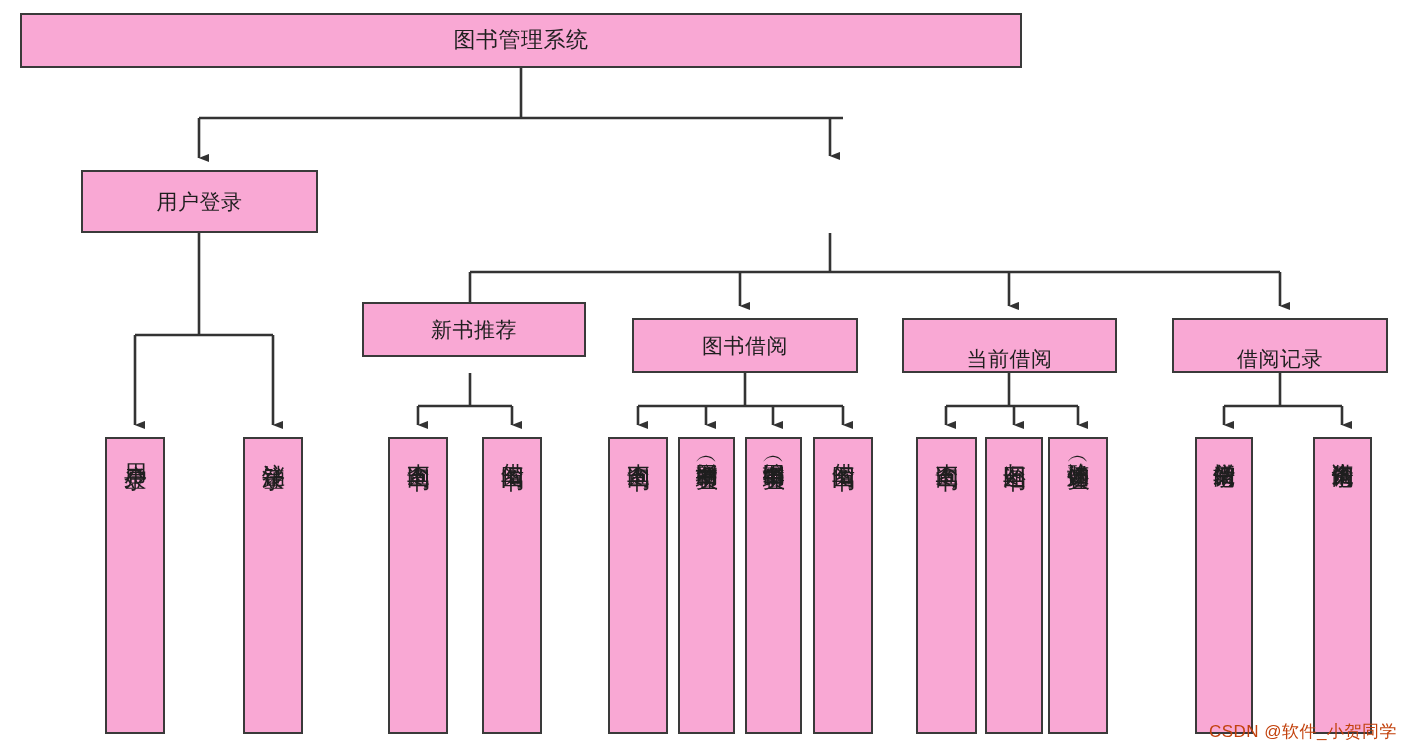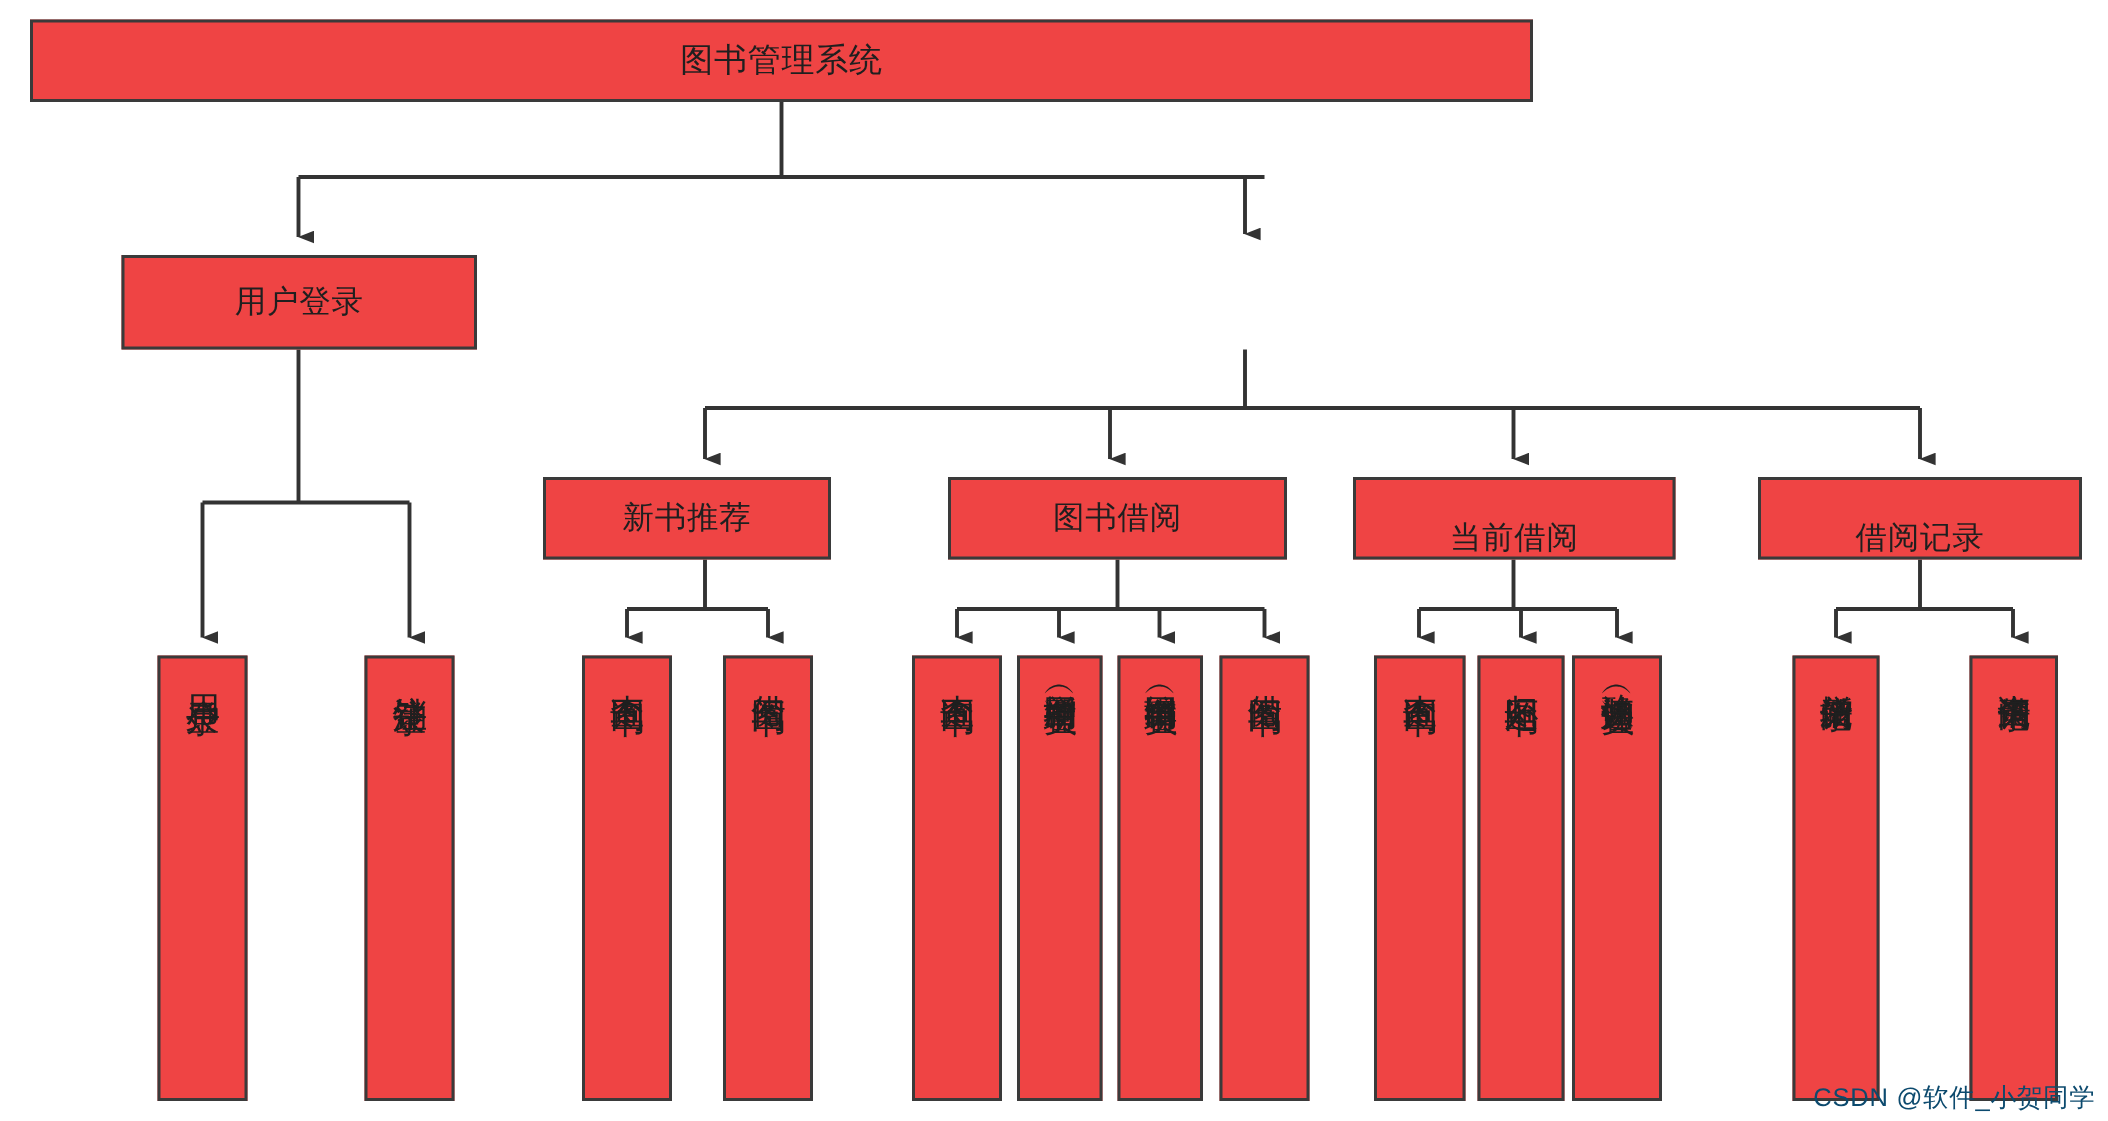--- a/index.html
+++ b/index.html
@@ -1,30 +1,30 @@
 <!DOCTYPE html>
 <html><head>
 <meta charset="utf-8">
 <style>
   html,body{margin:0;padding:0;background:#ffffff;}
   body{width:1405px;height:747px;position:relative;overflow:hidden;
        font-family:"Liberation Sans","DejaVu Sans",sans-serif;color:#1a1a1a;}
   #canvas{position:absolute;left:0;top:0;width:1405px;height:747px;}
   svg.lines{position:absolute;left:0;top:0;width:1405px;height:747px;pointer-events:none;}
-  .node{position:absolute;box-sizing:border-box;background:#ef4444;
+  .node{position:absolute;box-sizing:border-box;background:#f9a8d4;
         border:2.5px solid #3a3a3a;display:flex;align-items:center;justify-content:center;}
   .node .lbl{color:#1f1f1f;letter-spacing:0.5px;}
   .node.h .lbl{font-size:21px;line-height:1.2;white-space:nowrap;}
   .node.root .lbl{font-size:22px;}
   .node.v{padding:6px 2px;align-items:flex-start;justify-content:center;}
   .node.v .lbl{writing-mode:vertical-rl;text-orientation:upright;
                font-size:23px;line-height:1.12;letter-spacing:2px;
                white-space:nowrap;text-align:start;}
   .node.v.narrow .lbl{font-size:22px;letter-spacing:1px;}
-  .watermark{position:absolute;right:8px;bottom:4px;font-size:17px;color:#0c4a6e;
+  .watermark{position:absolute;right:8px;bottom:4px;font-size:17px;color:#c2410c;
              letter-spacing:0.5px;white-space:nowrap;}
 </style>
 </head>
 <body>
 
 <div id="canvas">
 
   <svg class="lines" viewBox="0 0 1405 747" xmlns="http://www.w3.org/2000/svg">
     <defs>
       <marker id="ah" markerWidth="9" markerHeight="11" refX="4.2" refY="10.4" orient="auto" markerUnits="userSpaceOnUse">
@@ -76,21 +76,21 @@
   </svg>
 
   <div class="node h root" style="left:20px;top:13px;width:1002px;height:55px;">
     <span class="lbl">图书管理系统</span>
   </div>
 
   <div class="node h" style="left:81px;top:170px;width:237px;height:63px;">
     <span class="lbl">用户登录</span>
   </div>
 
-  <div class="node h" style="left:362px;top:318px;width:192px;height:55px;">
+  <div class="node h" style="left:362px;top:302px;width:224px;height:55px;">
     <span class="lbl">新书推荐</span>
   </div>
   <div class="node h" style="left:632px;top:318px;width:226px;height:55px;">
     <span class="lbl">图书借阅</span>
   </div>
   <div class="node h" style="left:902px;top:318px;width:215px;height:55px;align-items:flex-end;">
     <span class="lbl">当前借阅</span>
   </div>
   <div class="node h" style="left:1172px;top:318px;width:216px;height:55px;align-items:flex-end;">
     <span class="lbl">借阅记录</span>

